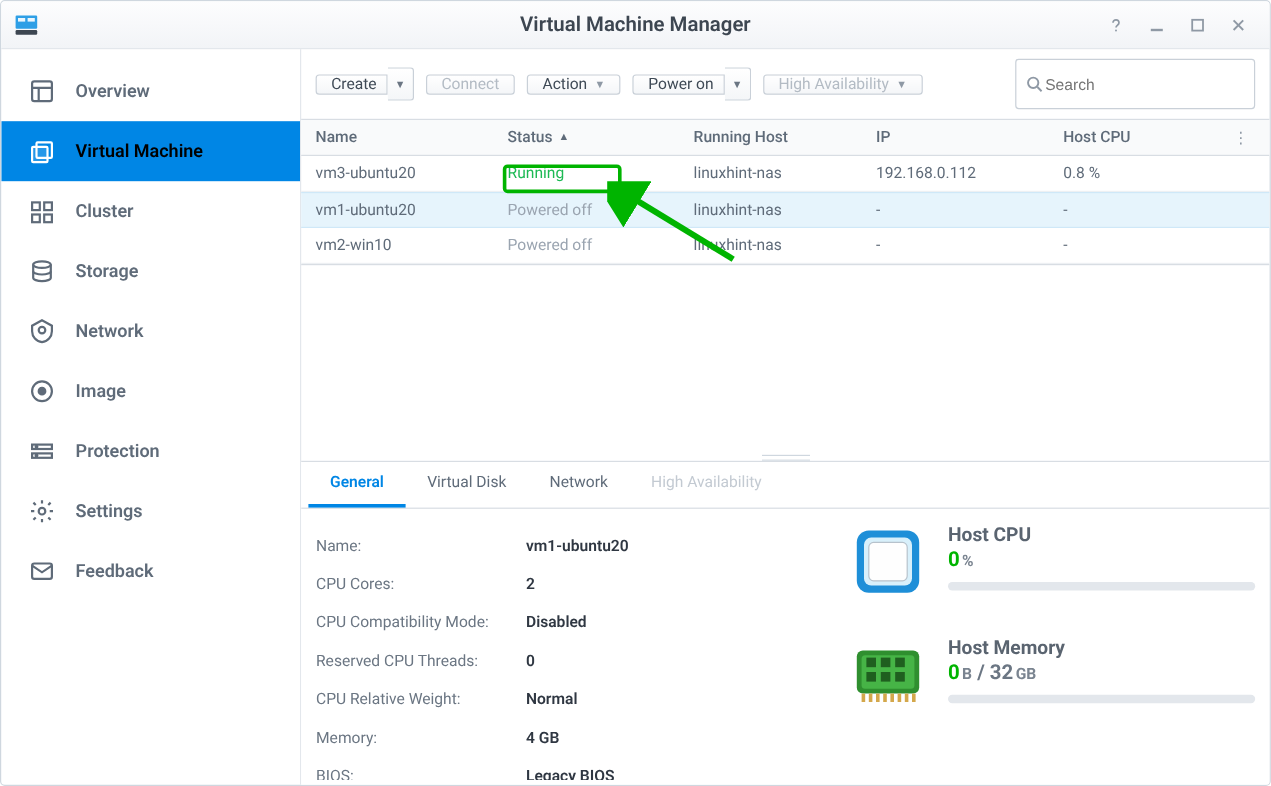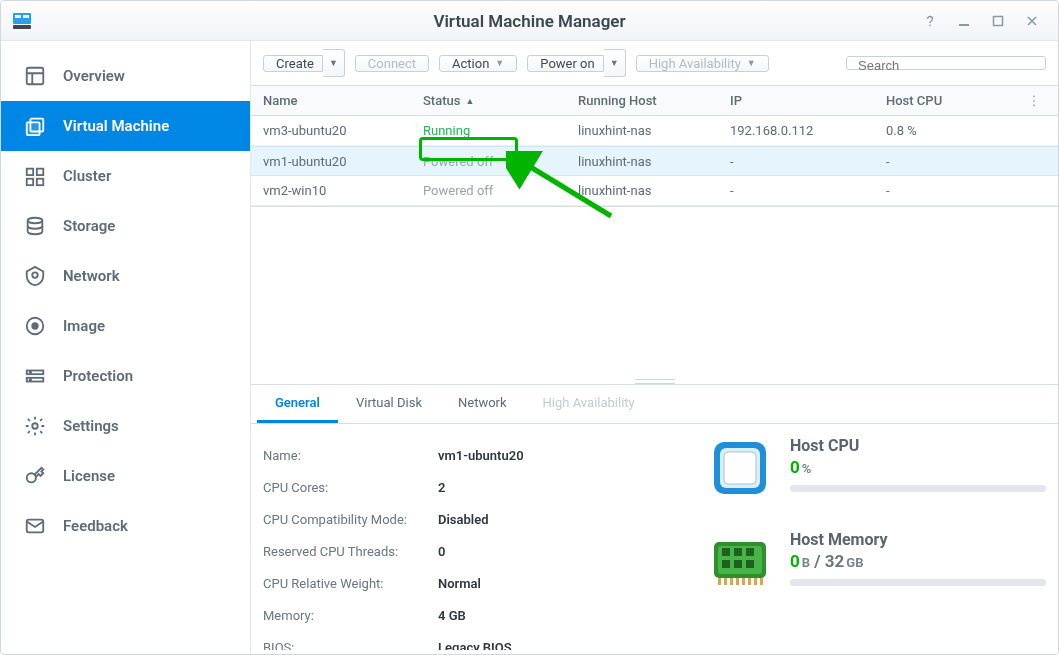--- a/index.html
+++ b/index.html
@@ -35,43 +35,43 @@
   
   .sidebar{
     width:250px;min-width:250px;border-right:1px solid #E3E7EC;padding:10px 0;
     overflow:auto;
   }
   .side-item{
     display:flex;align-items:center;gap:16px;height:50px;padding:0 22px;
     color:#5F6B79;font-size:15px;cursor:pointer;font-weight:600;
   }
   .side-item .icon{width:24px;height:24px;display:flex;align-items:center;justify-content:center;color:#5F6B79;}
-  .side-item.active{background:var(--blue);color:#ffffff;}
+  .side-item.active{background:var(--blue);color:#000000;}
   .side-item.active .icon{color:#fff;}
   
   .content{flex:1;display:flex;flex-direction:column;min-width:0;}
   .toolbar{
     display:flex;align-items:center;gap:10px;padding:8px 12px;white-space:nowrap;
   }
   .btn{
     display:inline-flex;align-items:center;height:17px;padding:0 12px;
     border:1px solid #C9D0D8;border-radius:3px;background:linear-gradient(#fff,#F4F6F8);
     color:#3F4A56;font-size:13px;cursor:pointer;
   }
   .btn.disabled{color:#B3BBC4;cursor:default;}
   .btn.split{padding-right:8px;border-top-right-radius:0;border-bottom-right-radius:0;}
   .btn-drop{
     display:inline-flex;align-items:center;justify-content:center;height:28px;width:22px;
     border:1px solid #C9D0D8;border-left:0;border-radius:0 3px 3px 0;background:linear-gradient(#fff,#F4F6F8);
     color:#6B7683;font-size:9px;cursor:pointer;margin-left:-10px;
   }
   .btn .caret{font-size:9px;margin-left:6px;color:#8F99A5;}
   .search{
-    margin-left:auto;display:flex;align-items:center;height:14px;width:200px;
-    border:1px solid #C9D0D8;border-radius:3px;padding:0 8px;color:#8F99A5;background:#fff;flex-direction:column;
+    margin-left:auto;display:flex;align-items:center;height:42px;width:200px;
+    border:1px solid #C9D0D8;border-radius:3px;padding:0 8px;color:#8F99A5;background:#fff;
   }
   .search input{border:none;outline:none;flex:1;font-size:13px;background:transparent;min-width:0;}
   
   .table{border-top:1px solid var(--border);border-bottom:1px solid var(--border);}
   .thead,.trow{display:grid;grid-template-columns:160px 155px 152px 156px 140px 16px;font-size:13px;}
   .thead{
     background:var(--header-bg);color:var(--gray-text);height:30px;align-items:center;
     border-bottom:1px solid var(--border);padding-left:12px;
     font-weight:500;
   }
@@ -242,29 +242,20 @@
           <svg width="22" height="22" viewBox="0 0 24 24" fill="none" stroke="currentColor" stroke-width="2">
             <circle cx="12" cy="12" r="3"></circle>
             <path d="M12 2v3M12 19v3M4.2 4.2l2.1 2.1M17.7 17.7l2.1 2.1M2 12h3M19 12h3M4.2 19.8l2.1-2.1M17.7 6.3l2.1-2.1"></path>
           </svg>
         </span>
         <span>Settings</span>
       </div>
       <div class="side-item">
         <span class="icon">
           <svg width="22" height="22" viewBox="0 0 24 24" fill="none" stroke="currentColor" stroke-width="2">
-            <circle cx="8" cy="14" r="5"></circle>
-            <path d="M11 11l8-8 2 2-2 2 2 2-3 3-2-2-3 3"></path>
-          </svg>
-        </span>
-        <span>License</span>
-      </div>
-      <div class="side-item">
-        <span class="icon">
-          <svg width="22" height="22" viewBox="0 0 24 24" fill="none" stroke="currentColor" stroke-width="2">
             <rect x="3" y="5" width="18" height="14" rx="2"></rect>
             <path d="M3 7l9 6 9-6"></path>
           </svg>
         </span>
         <span>Feedback</span>
       </div>
     </div>
 
   <div class="content">
     <div class="toolbar">

